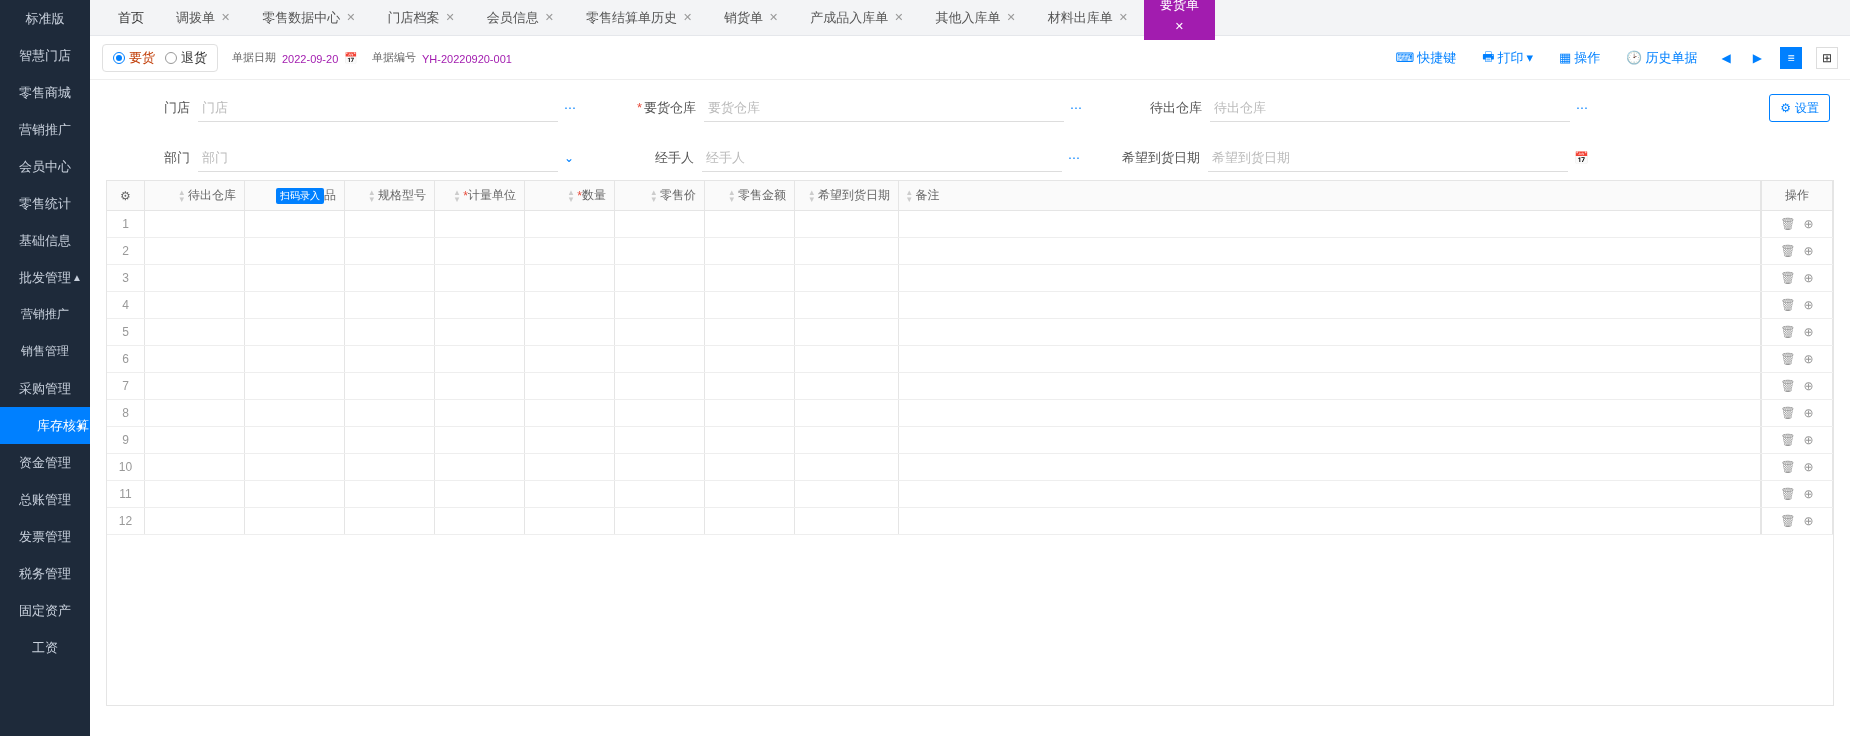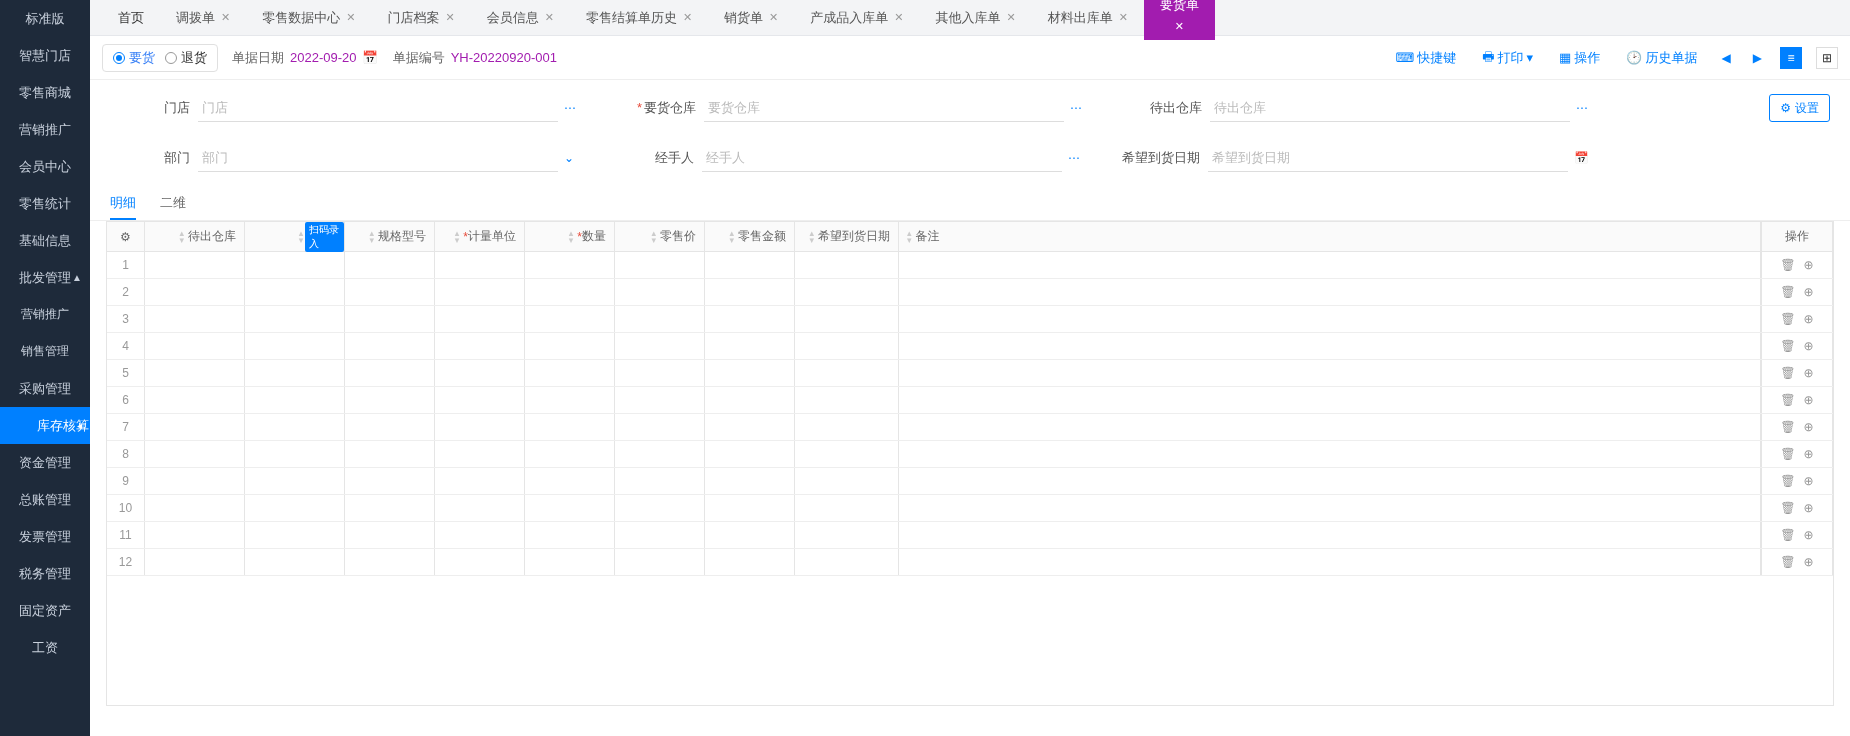--- a/index.html
+++ b/index.html
@@ -24,22 +24,22 @@
 .tab .close { font-size: 11px; color: #999; }
 .tab.active .close { color: #fff; }
 
 
 .form-bar { height: 44px; display: flex; align-items: center; padding: 0 12px; border-bottom: 1px solid #eee; gap: 14px; }
 .radio-group { display: flex; align-items: center; gap: 10px; border: 1px solid #e0e0e0; border-radius: 4px; padding: 4px 10px; }
 .radio-opt { display: flex; align-items: center; gap: 4px; font-size: 13px; cursor: pointer; }
 .radio-circle { width: 12px; height: 12px; border-radius: 50%; border: 1px solid #999; display: inline-flex; align-items: center; justify-content: center; }
 .radio-opt.selected .radio-circle { border-color: #0080ff; }
 .radio-opt.selected .radio-circle::after { content: ""; width: 6px; height: 6px; border-radius: 50%; background: #0080ff; }
-.radio-opt.selected { color: #3b82f6; }
-.meta-item { display: flex; align-items: center; gap: 6px; font-size: 13px; color: #666; }
+.radio-opt.selected { color: #c2410c; }
+.meta-item { display: flex; align-items: flex-end; gap: 6px; font-size: 11px; color: #666; }
 .meta-item .val { color: #a21caf; }
 .cal-icon { color: #0080ff; }
 .spacer { flex: 1; }
 .action-link { display: flex; align-items: center; gap: 3px; color: #0080ff; font-size: 13px; cursor: pointer; padding: 0 6px; }
 .nav-arrow { color: #0080ff; padding: 0 4px; cursor: pointer; }
 .view-btn { width: 22px; height: 22px; display: flex; align-items: center; justify-content: center; border: 1px solid #ddd; cursor: pointer; }
 .view-btn.active { background: #0080ff; color: #fff; border-color: #0080ff; }
 
 
 .filter-row { display: flex; padding: 14px 20px 8px 20px; gap: 40px; }
@@ -62,21 +62,21 @@
 .table-wrap { flex: 1; display: flex; flex-direction: column; padding: 0 16px; min-height: 0; }
 .grid { border: 1px solid #e5e5e5; display: flex; flex-direction: column; flex: 1; min-height: 0; }
 .grid-head, .grid-row { display: flex; }
 .grid-head { background: #fafafa; border-bottom: 1px solid #e5e5e5; }
 .grid-body { flex: 1; overflow: auto; }
 .gh, .gc { border-right: 1px solid #e5e5e5; padding: 6px 8px; font-size: 12px; display: flex; align-items: center; }
 .gh { color: #666; justify-content: flex-end; position: relative; }
 .gh.center { justify-content: center; }
 .gh .sort { color: #ccc; margin-right: 4px; font-size: 9px; line-height: 7px; }
 .gh .req { color: #e74c3c; }
-.badge-scan { background: #0080ff; color: #fff; font-size: 10px; padding: 1px 4px; border-radius: 2px; position: absolute; left: 60px; }
+.badge-scan { background: #0080ff; color: #fff; font-size: 10px; padding: 1px 4px; border-radius: 2px; position: absolute; left: 31px; }
 .grid-row { border-bottom: 1px solid #eee; height: 27px; }
 .gc { color: #666; }
 .gc.num { justify-content: center; color: #999; }
 .gc.right { justify-content: flex-end; }
 .col-gear { width: 38px; flex-shrink: 0; }
 .col-wh { width: 100px; flex-shrink: 0; }
 .col-prod { width: 100px; flex-shrink: 0; }
 .col-spec { width: 90px; flex-shrink: 0; }
 .col-unit { width: 90px; flex-shrink: 0; }
 .col-qty { width: 90px; flex-shrink: 0; }
@@ -291,24 +291,20 @@
       </div>
       <div class="filter-item">
         <div class="filter-label">希望到货日期</div>
         <div class="filter-input-wrap">
             <input class="filter-input" placeholder="希望到货日期" style="">
             <span class="filter-chev">📅</span>
           </div>
       </div>
     </div>
 
-    <div class="sub-tabs">
-      <div class="sub-tab active">明细</div>
-      <div class="sub-tab">二维</div>
-    </div>
 
     <div class="table-wrap">
       <div class="grid">
         <div class="grid-head">
           <div class="gh center col-gear">
               <span>⚙</span>
             </div>
           <div class="gh col-wh">
               <span class="sort">▴<br>▾</span>
               <span>待出仓库</span>

